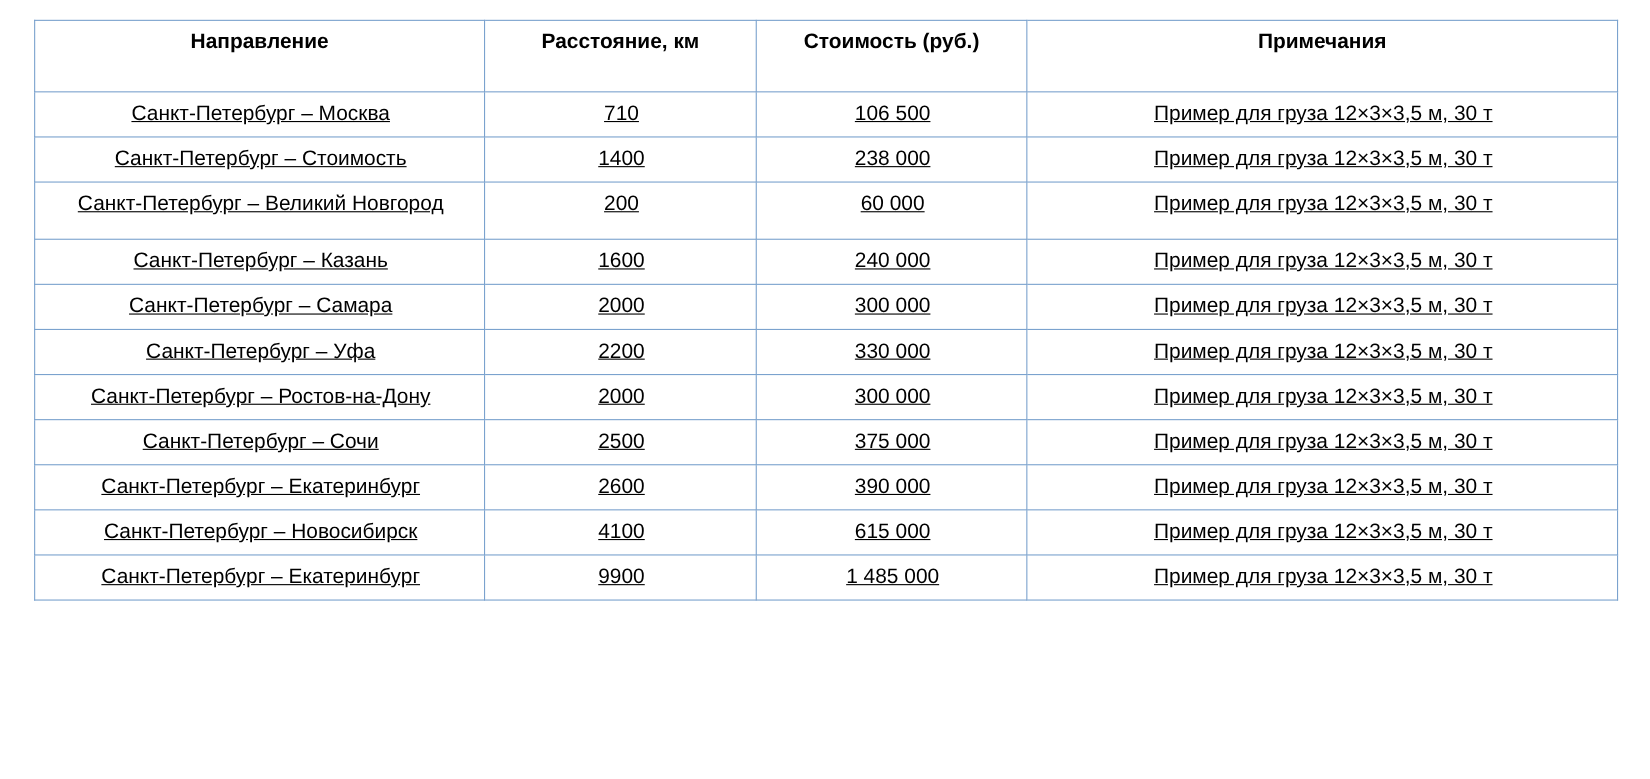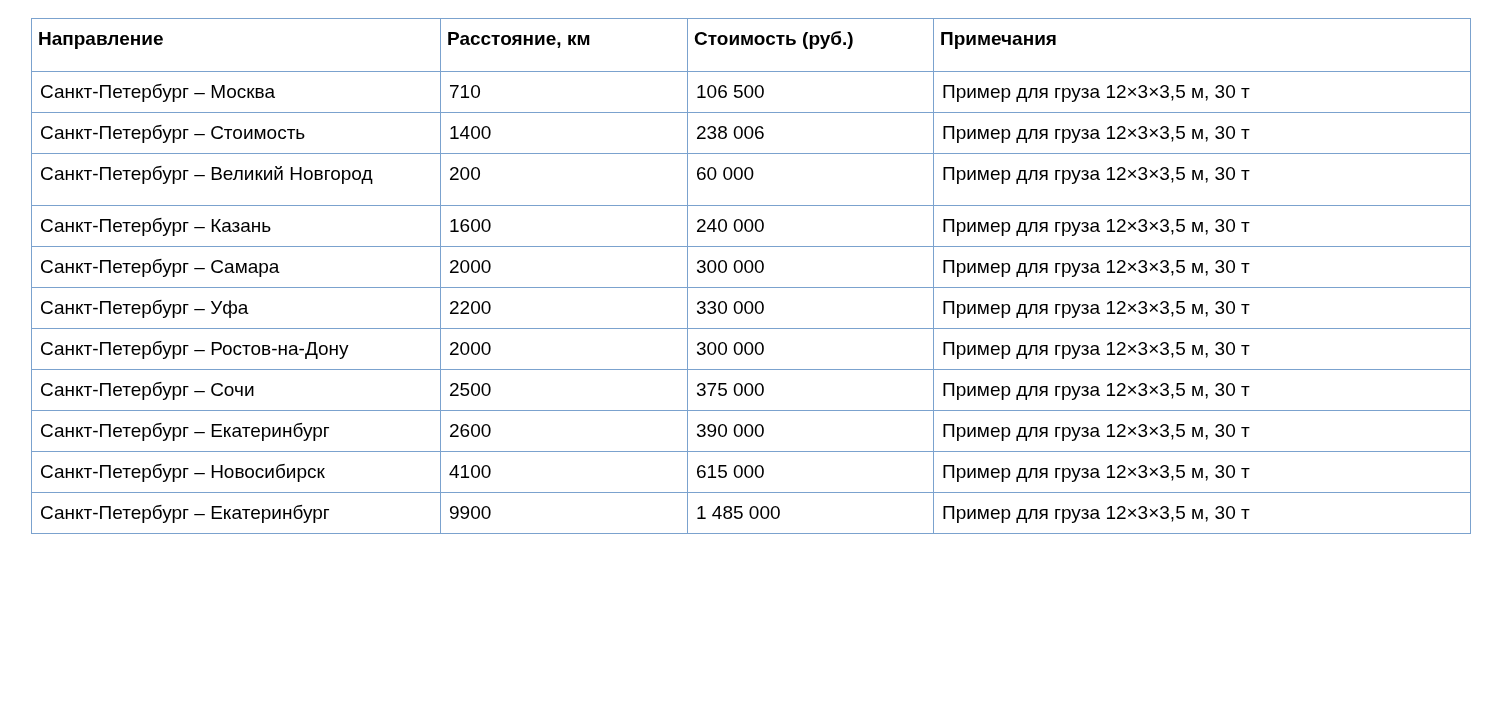--- a/index.html
+++ b/index.html
@@ -29,28 +29,29 @@
 
   table.price-table th,
   table.price-table td {
     border: 1px solid #7BA2CE;
     vertical-align: top;
     overflow: hidden;
     white-space: nowrap;
   }
   table.price-table th {
     font-weight: bold;
-    text-align: left;
+    text-align: center;
     height: 39px;
-    padding: 9px 6px 4px 6px;
+    padding: 9px 6px 16px 6px;
     vertical-align: top;
   }
   table.price-table td {
-    text-align: left;
+    text-align: center;
     padding: 9px 6px 0 8px;
+    text-decoration: underline;
   }
   tr.row-normal { height: 41px; }
   tr.row-tall   { height: 52px; }
 </style>
 </head>
 <body>
 
 <div class="table-wrap">
   <table class="price-table">
     <colgroup>
@@ -70,21 +71,21 @@
     <tbody>
       <tr class="row-normal">
         <td>Санкт-Петербург – Москва</td>
         <td>710</td>
         <td>106 500</td>
         <td>Пример для груза 12×3×3,5 м, 30 т</td>
       </tr>
       <tr class="row-normal">
         <td>Санкт-Петербург – Стоимость</td>
         <td>1400</td>
-        <td>238 006</td>
+        <td>238 000</td>
         <td>Пример для груза 12×3×3,5 м, 30 т</td>
       </tr>
       <tr class="row-tall">
         <td>Санкт-Петербург – Великий Новгород</td>
         <td>200</td>
         <td>60 000</td>
         <td>Пример для груза 12×3×3,5 м, 30 т</td>
       </tr>
       <tr class="row-normal">
         <td>Санкт-Петербург – Казань</td>

